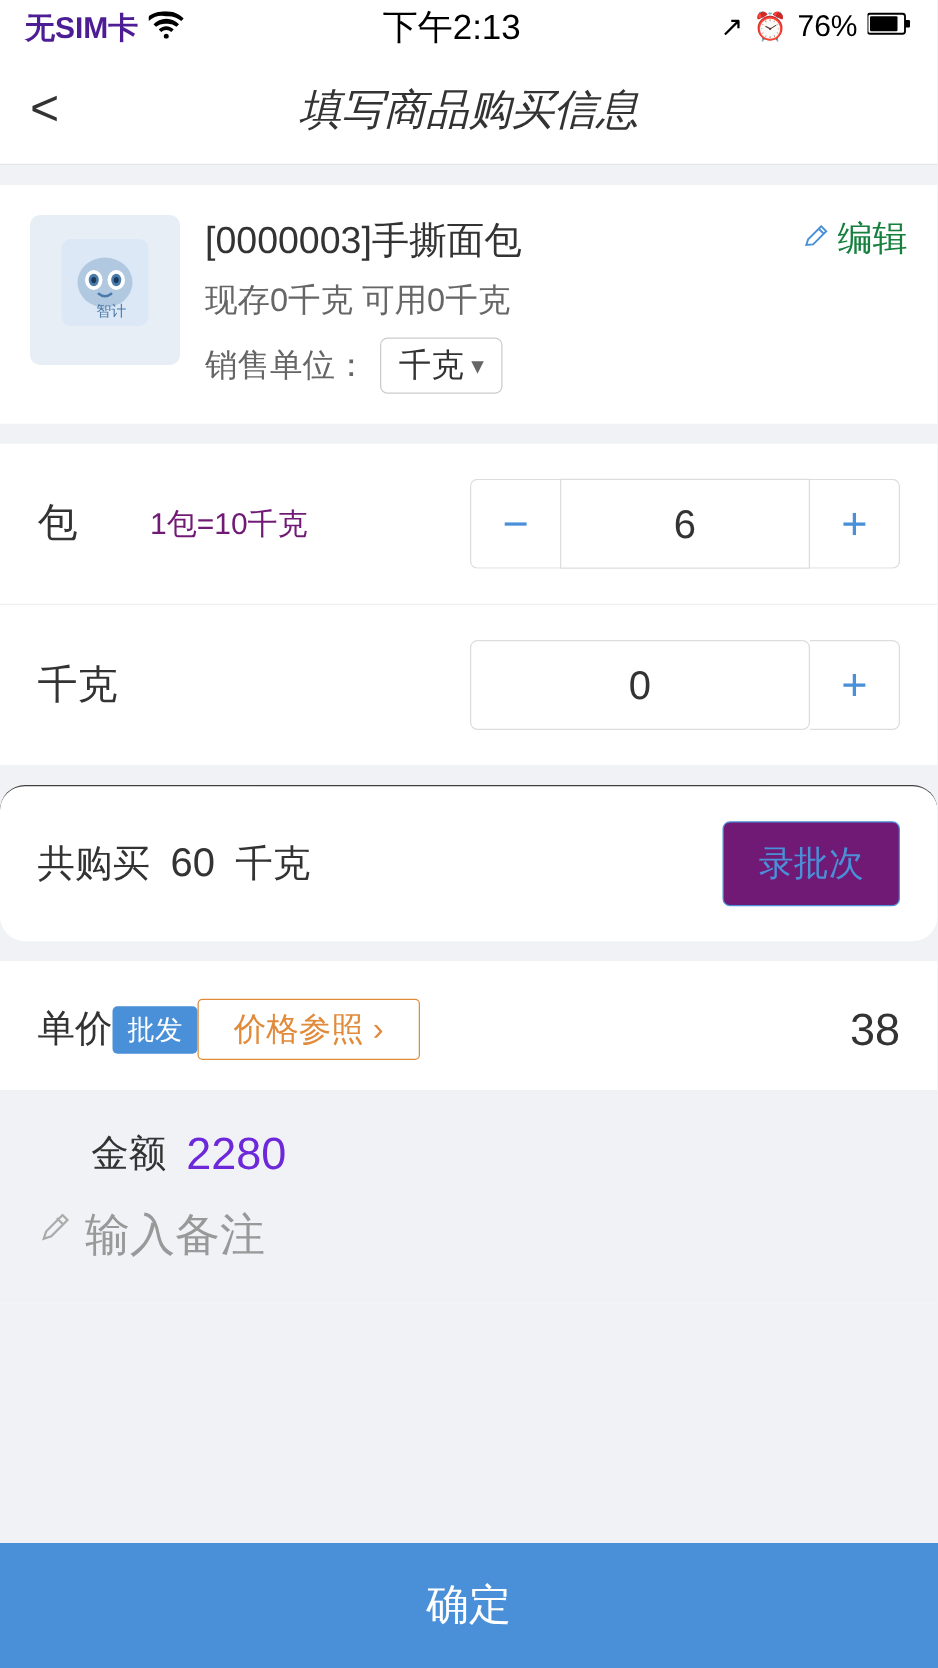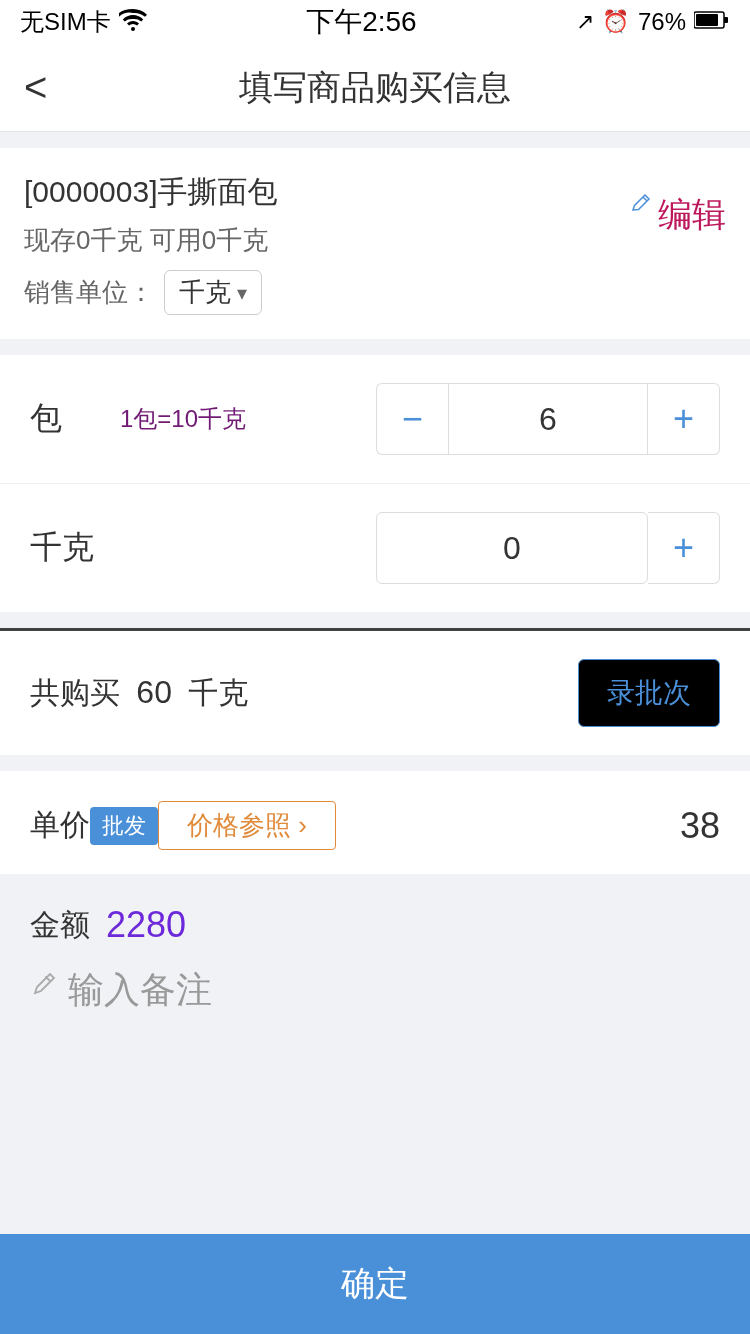--- a/index.html
+++ b/index.html
@@ -22,21 +22,22 @@
       align-items: center;
       justify-content: space-between;
       padding: 0 20px;
       font-size: 26px;
     }
     .status-left {
       display: flex;
       align-items: center;
       gap: 8px;
       font-size: 26px;
-      color: #000000;
+      color: #4c1d95;
+      font-weight: bold;
     }
     .status-center {
       font-size: 28px;
       font-weight: 500;
       color: #000;
     }
     .status-right {
       display: flex;
       align-items: center;
       gap: 8px;
@@ -59,20 +60,21 @@
       position: absolute;
       left: 24px;
       font-size: 40px;
       color: #333;
       cursor: pointer;
     }
     .nav-title {
       font-size: 34px;
       font-weight: 500;
       color: #333;
+      font-style: italic;
     }
 
     
     .product-card {
       background: #fff;
       padding: 24px;
       display: flex;
       align-items: flex-start;
       gap: 20px;
       margin-top: 16px;
@@ -188,39 +190,40 @@
       outline: none;
     }
 
     
     .summary-row {
       display: flex;
       align-items: center;
       justify-content: space-between;
       padding: 28px 30px;
       background: #fff;
-      border-top: 3px solid #404040;
+      border-top: 1px solid #404040;
       margin-top: 16px;
+      border-radius: 20px;
     }
     .summary-text {
       font-size: 30px;
       color: #333;
     }
     .summary-text .highlight {
       font-size: 32px;
       font-weight: 500;
       color: #333;
     }
     .record-batch-btn {
       border: 1px solid #4a90d9;
       border-radius: 6px;
       padding: 14px 28px;
       font-size: 28px;
       color: #4a90d9;
-      background: #000000;
+      background: #701a75;
       cursor: pointer;
     }
 
     
     .price-section {
       background: #fff;
       margin-top: 16px;
       padding: 30px;
     }
     .price-row {
@@ -262,20 +265,21 @@
     }
     .amount-row {
       display: flex;
       align-items: center;
       gap: 16px;
       margin-bottom: 20px;
     }
     .amount-label {
       font-size: 30px;
       color: #333;
+      margin-left: 43px;
     }
     .amount-value {
       font-size: 36px;
       color: #6d28d9;
       font-weight: 500;
     }
     .remark-row {
       display: flex;
       align-items: center;
       gap: 10px;
@@ -321,21 +325,21 @@
 
 <div class="status-bar">
   <div class="status-left">
     <span style="font-size:24px;">无SIM卡</span>
     <span>
       <svg width="28" height="22" viewBox="0 0 28 22">
           <path d="M14 18a2 2 0 1 1 0 4 2 2 0 0 1 0-4zm0-6c2.4 0 4.5 1 6 2.6l-2 2A5.9 5.9 0 0 0 14 15a5.9 5.9 0 0 0-4 1.6l-2-2C9.5 13 11.6 12 14 12zm0-6c4 0 7.6 1.7 10.2 4.4l-2 2A10.9 10.9 0 0 0 14 10a10.9 10.9 0 0 0-8.2 2.4l-2-2C6.4 7.7 10 6 14 6zm0-6C19.5 0 24.5 2.2 28 5.8l-2 2A15.9 15.9 0 0 0 14 4 15.9 15.9 0 0 0 0 7.8L-2 5.8C1.5 2.2 6.5 0 14 0z" fill="#000"></path>
         </svg>
     </span>
   </div>
-  <div class="status-center">下午2:56</div>
+  <div class="status-center">下午2:13</div>
   <div class="status-right">
     <span style="font-size:22px;">↗</span>
     <span style="font-size:22px;">⏰</span>
     <span style="font-size:24px;">76%</span>
     <span>
       <svg width="36" height="20" viewBox="0 0 36 20">
           <rect x="0" y="2" width="30" height="16" rx="2" fill="none" stroke="#000" stroke-width="1.5"></rect>
           <rect x="30" y="7" width="4" height="6" rx="1" fill="#000"></rect>
           <rect x="2" y="4" width="22" height="12" rx="1" fill="#000"></rect>
         </svg>
@@ -343,36 +347,55 @@
   </div>
 </div>
 
 <div class="nav-bar">
   <span class="nav-back">&lt;</span>
   <span class="nav-title">填写商品购买信息</span>
 </div>
 
 <div class="product-card-wrapper">
   <div class="product-card">
+    <div class="product-image">
+      <span style="font-size:52px; color:#7a9cbf;">
+        
+        <svg width="70" height="70" viewBox="0 0 70 70" fill="none">
+          <rect width="70" height="70" rx="8" fill="#dce8f5"></rect>
+          <ellipse cx="35" cy="35" rx="22" ry="20" fill="#b0c8e0"></ellipse>
+          <ellipse cx="26" cy="33" rx="7" ry="8" fill="#fff"></ellipse>
+          <ellipse cx="44" cy="33" rx="7" ry="8" fill="#fff"></ellipse>
+          <ellipse cx="26" cy="33" rx="4" ry="5" fill="#4a7aaa"></ellipse>
+          <ellipse cx="44" cy="33" rx="4" ry="5" fill="#4a7aaa"></ellipse>
+          <ellipse cx="26" cy="33" rx="2" ry="2.5" fill="#1a3a5c"></ellipse>
+          <ellipse cx="44" cy="33" rx="2" ry="2.5" fill="#1a3a5c"></ellipse>
+          <path d="M30 44 Q35 48 40 44" stroke="#4a7aaa" stroke-width="2" fill="none" stroke-linecap="round"></path>
+          <path d="M22 24 L26 18 L30 24" fill="#b0c8e0"></path>
+          <path d="M40 24 L44 18 L48 24" fill="#b0c8e0"></path>
+          <text x="28" y="62" font-size="12" fill="#4a7aaa" font-family="sans-serif">智计</text>
+        </svg>
+      </span>
+    </div>
     <div class="product-info">
       <div class="product-name">[0000003]手撕面包</div>
       <div class="product-stock">现存0千克  可用0千克</div>
       <div class="product-unit-row">
         <span>销售单位：</span>
         <div class="unit-selector">
           <span>千克</span>
           <span style="font-size:20px; color:#666;">▾</span>
         </div>
       </div>
     </div>
     <span class="edit-btn">
       <svg width="22" height="22" viewBox="0 0 22 22" fill="none" style="vertical-align:middle;">
         <path d="M3 16l1.5-4.5L15 1l4 4-10.5 10.5L3 16zm10-13l4 4" stroke="#4a90d9" stroke-width="1.5" stroke-linecap="round"></path>
       </svg>
-      <span style="font-size:34px; color:#be185d;margin-top:20px;">编辑</span>
+      <span style="font-size:28px; color:#15803d;">编辑</span>
     </span>
   </div>
 </div>
 
 <div class="section">
   <div class="quantity-row">
     <span class="quantity-label">包</span>
     <span class="quantity-sublabel">1包=10千克</span>
     <div class="quantity-controls">
       <button class="qty-btn qty-btn-minus">−</button>

